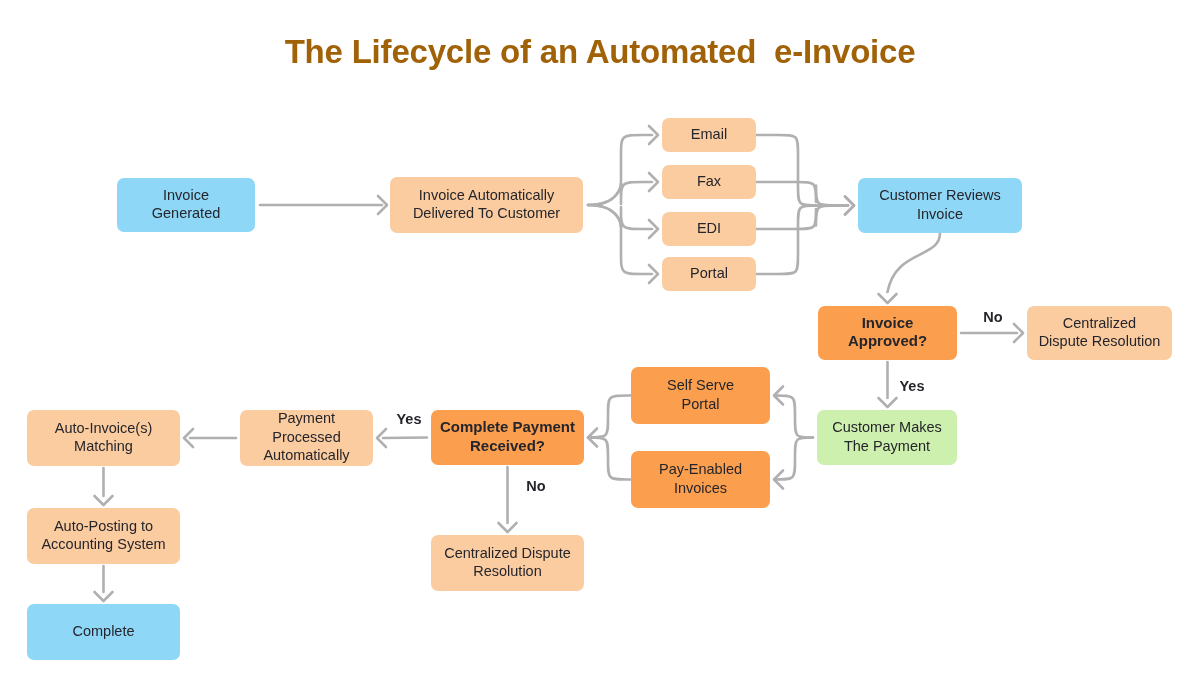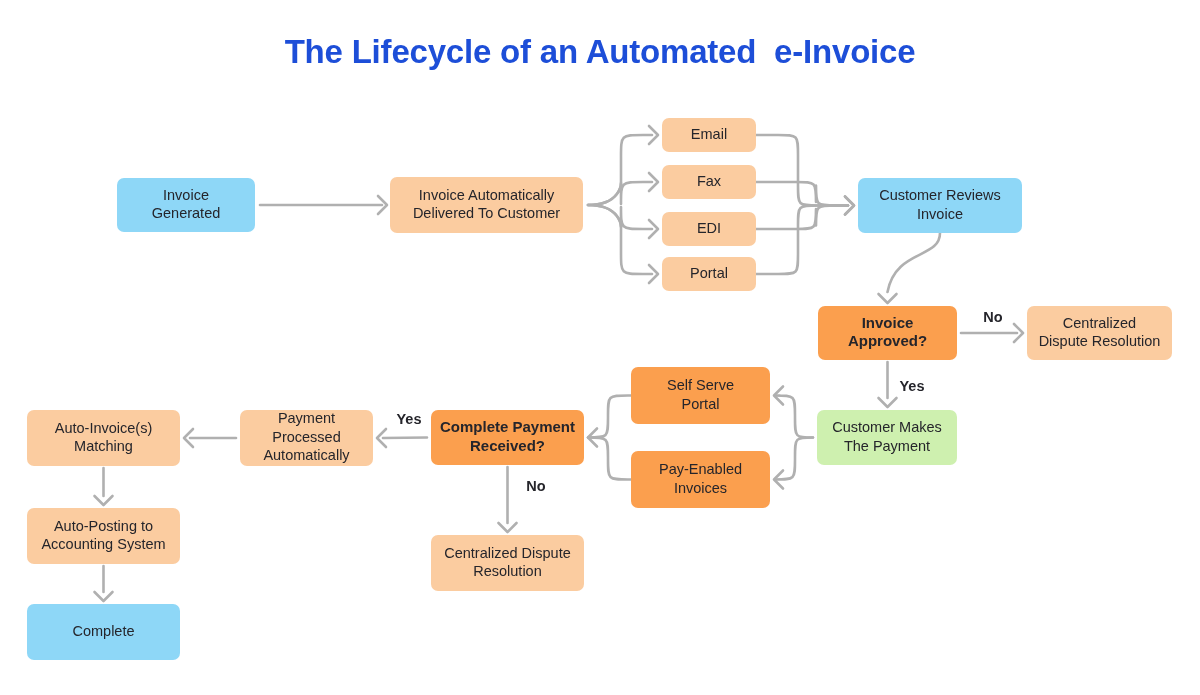--- a/index.html
+++ b/index.html
@@ -22,21 +22,21 @@
     overflow: hidden;
   }
   #title {
     position: absolute;
     top: 33px;
     left: 0;
     width: 1200px;
     text-align: center;
     font-size: 33px;
     font-weight: bold;
-    color: #1d4ed8;
+    color: #a16207;
     letter-spacing: -0.2px;
     white-space: pre;
   }
   svg#flow {
     position: absolute;
     top: 0;
     left: 0;
     width: 1200px;
     height: 695px;
   }

